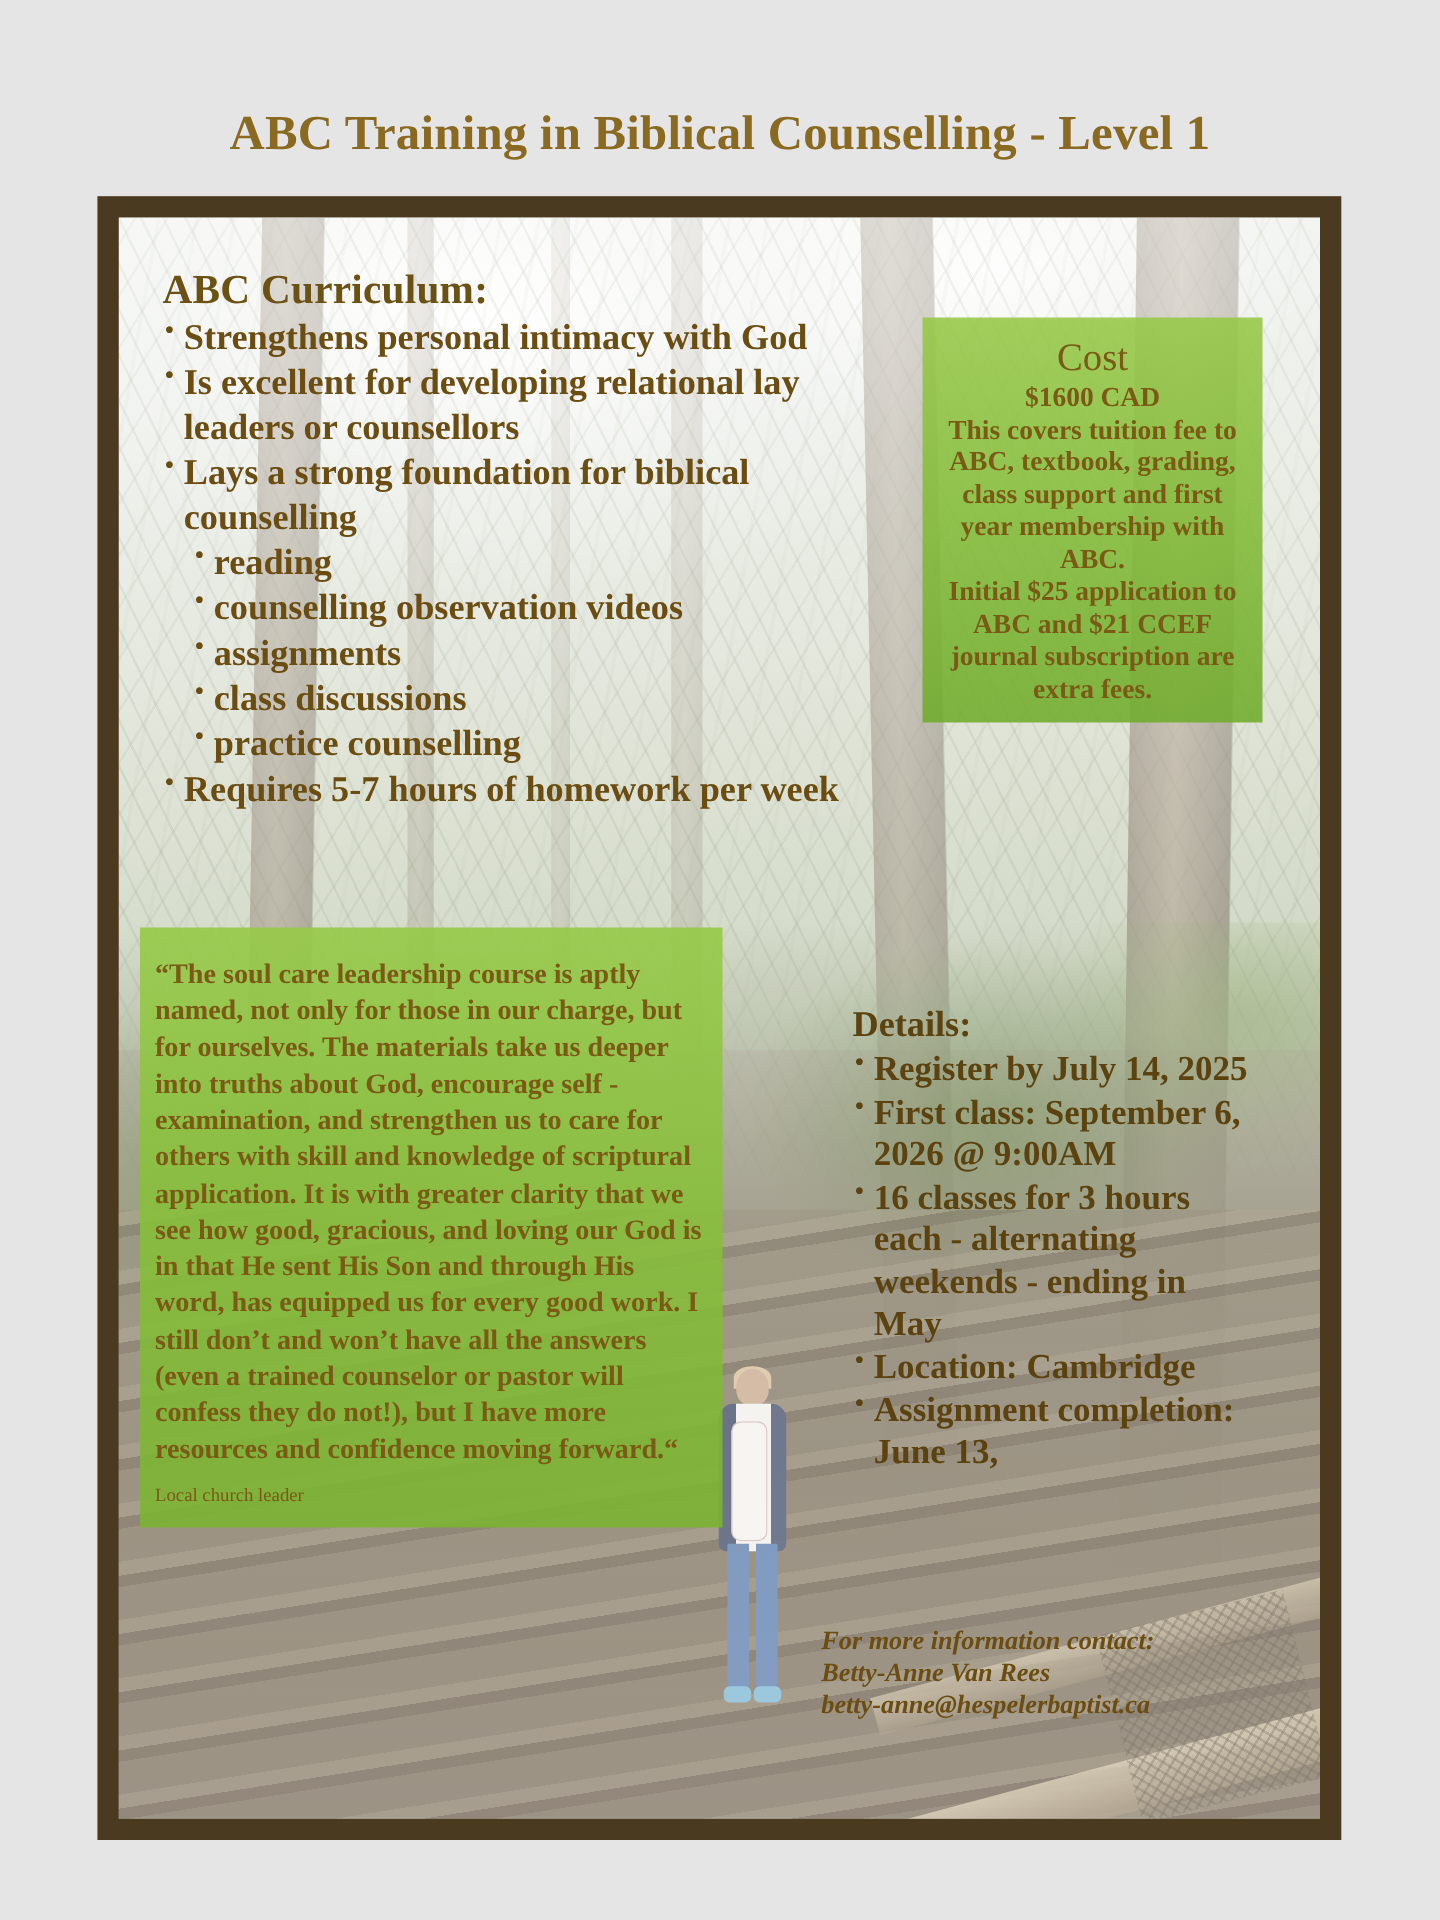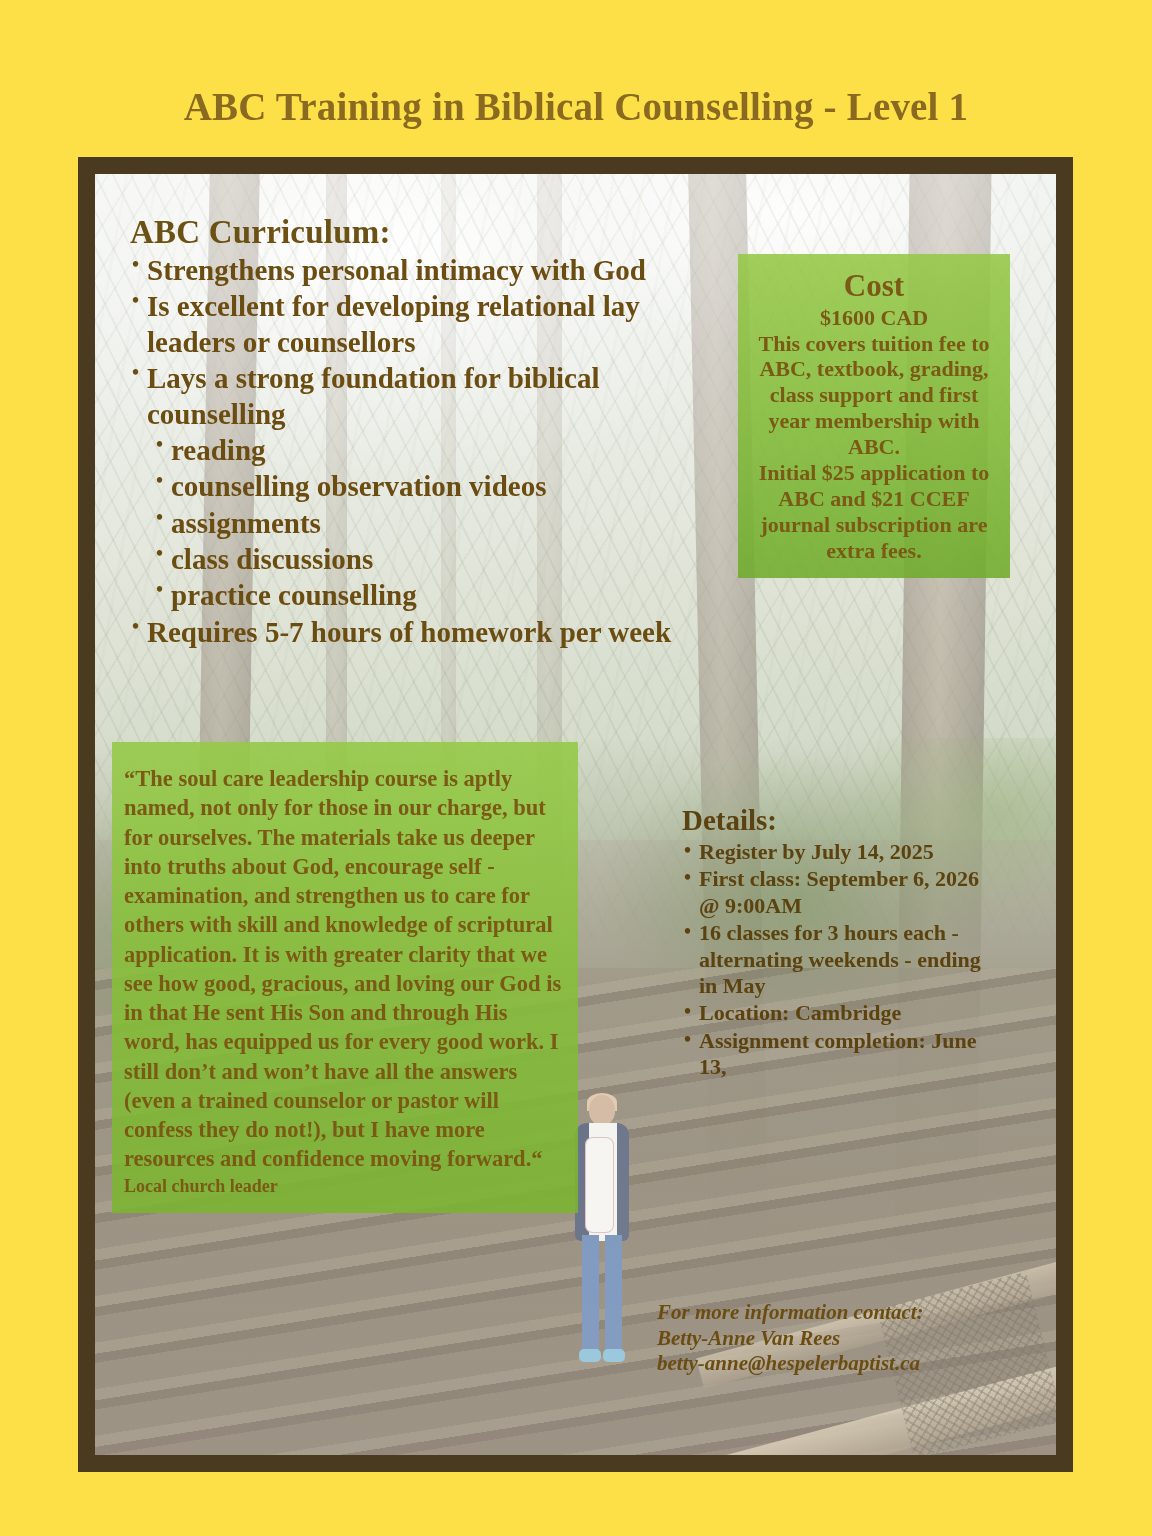--- a/index.html
+++ b/index.html
@@ -9,21 +9,21 @@
     height: 1536px;
     background: #ffffff;
     font-family: "Liberation Serif", "DejaVu Serif", serif;
     overflow: hidden;
   }
 
   #poster {
     position: relative;
     width: 1152px;
     height: 1536px;
-    background: #fde047;
+    background: #e5e5e5;
   }
 
   
   .title {
     position: absolute;
     left: 0;
     top: 84px;
     width: 1152px;
     text-align: center;
     font-size: 39px;
@@ -198,21 +198,21 @@
     position: absolute;
     left: 643px;
     top: 80px;
     width: 272px;
     padding: 16px 10px 14px;
     text-align: center;
     background: linear-gradient(180deg, rgba(150,200,70,0.88) 0%, rgba(128,186,54,0.88) 55%, rgba(112,172,44,0.88) 100%);
   }
   .cost-box .cost-title {
     font-size: 31px;
-    font-weight: bold;
+    font-weight: normal;
     color: #7a5a15;
     line-height: 1.05;
     margin-bottom: 2px;
   }
   .cost-box .cost-line {
     font-size: 22px;
     font-weight: bold;
     color: #7a5a15;
     line-height: 1.18;
   }
@@ -227,41 +227,41 @@
     text-align: left;
     background: linear-gradient(180deg, rgba(150,202,72,0.90) 0%, rgba(136,192,58,0.88) 45%, rgba(122,180,48,0.88) 100%);
   }
   .quote-box .quote-text {
     font-size: 22.5px;
     font-weight: bold;
     color: #7a5a15;
     line-height: 1.30;
   }
   .quote-box .quote-attr {
-    margin-top: 2px;
-    font-size: 18px;
-    font-weight: bold;
+    margin-top: 15px;
+    font-size: 15px;
+    font-weight: normal;
     color: #7a5a15;
   }
 
   
   .details {
     position: absolute;
     left: 587px;
     top: 630px;
     width: 320px;
   }
   .details h2 {
     font-size: 29px;
     font-weight: bold;
     color: #5b420e;
     margin-bottom: 2px;
   }
   .details .bullet-list > li {
-    font-size: 22px;
+    font-size: 28px;
     line-height: 1.20;
     color: #5b420e;
     margin-bottom: 1px;
   }
 
   .contact {
     position: absolute;
     left: 562px;
     top: 1126px;
     width: 400px;

